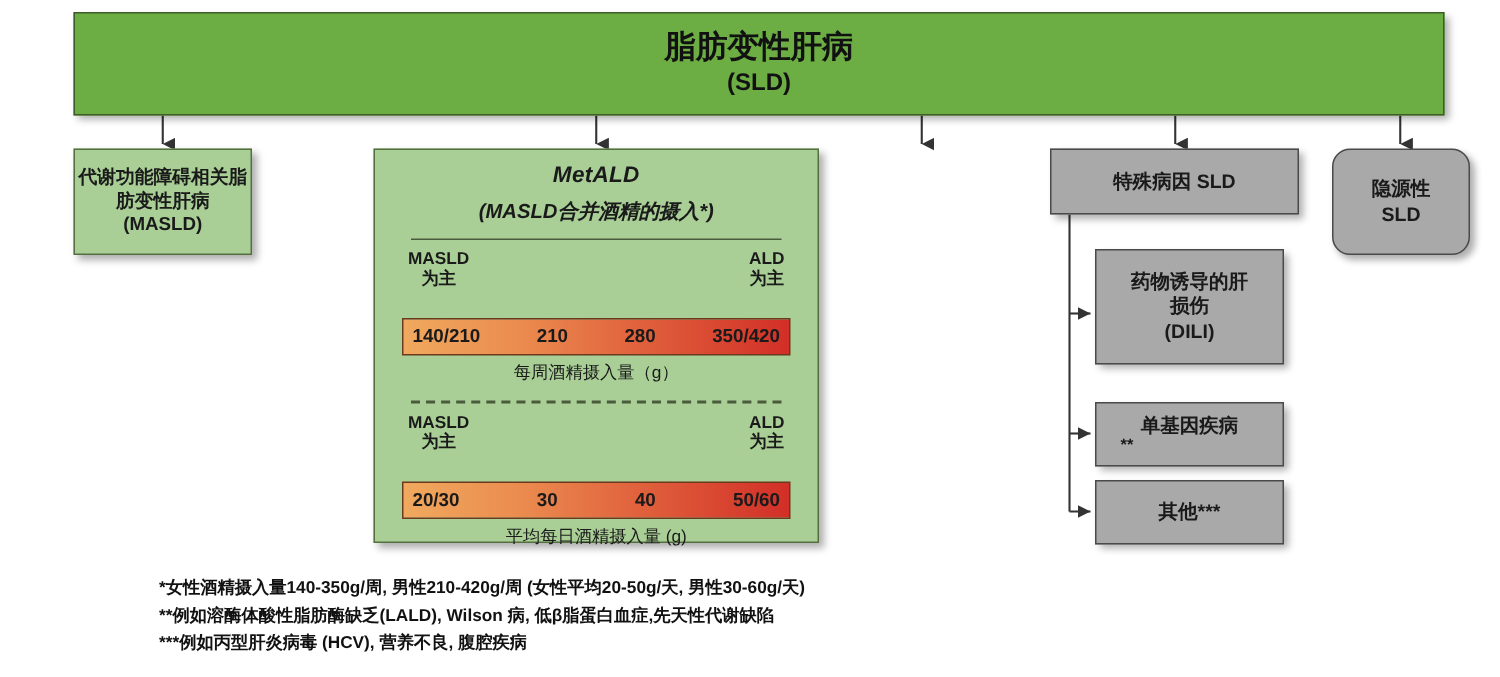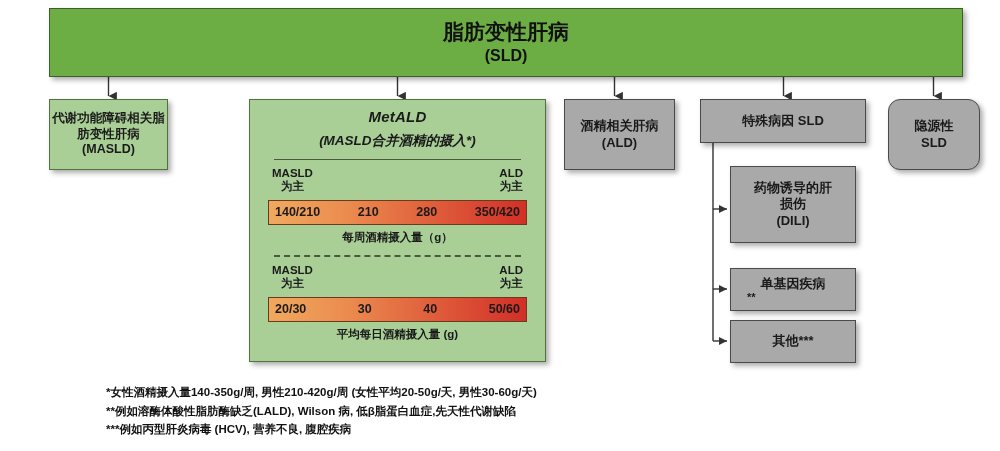--- a/index.html
+++ b/index.html
@@ -85,40 +85,40 @@
     display: flex;
     justify-content: space-between;
     font-weight: bold;
     font-size: 11.5px;
     padding: 7px 4px 0 4px;
     line-height: 1.2;
   }
   .scale-labels .side { text-align: center; }
 
   .gradient-bar {
-    margin-top: 6px;
+    margin-top: 18px;
     height: 25px;
     border: 1.5px solid #6b3a1e;
     background: linear-gradient(to right, #f0a95e 0%, #eb8c4f 30%, #e0603c 62%, #d22f27 100%);
     display: flex;
     align-items: center;
     justify-content: space-between;
     padding: 0 6px;
     box-sizing: border-box;
   }
   .gradient-bar span {
     font-weight: bold;
     font-size: 12.5px;
     color: #1a1a1a;
   }
   .gradient-bar span.mid { flex: 0 0 auto; }
 
   .scale-caption {
     text-align: center;
-    font-weight: bold;
+    font-weight: normal;
     font-size: 11.5px;
     margin-top: 5px;
   }
 
   .footnotes {
     position: absolute;
     left: 106px;
     top: 383px;
     width: 780px;
     font-size: 11.5px;
@@ -218,24 +218,20 @@
       <div class="gradient-bar">
         <span>20/30</span>
         <span class="mid">30</span>
         <span class="mid">40</span>
         <span>50/60</span>
       </div>
       <div class="scale-caption">平均每日酒精摄入量 (g)</div>
     </div>
   </div>
 
-  <div class="box box-gray" style="left:564px; top:99px; width:111px; height:71px;">
-    <div>酒精相关肝病</div>
-    <div>(ALD)</div>
-  </div>
 
   <div class="box box-gray" style="left:700px; top:99px; width:166px; height:44px;">
     <div>特殊病因 SLD</div>
   </div>
 
   <div class="box box-gray" style="left:888px; top:99px; width:92px; height:71px;border-radius:12px;">
     <div>隐源性</div>
     <div>SLD</div>
   </div>
 

